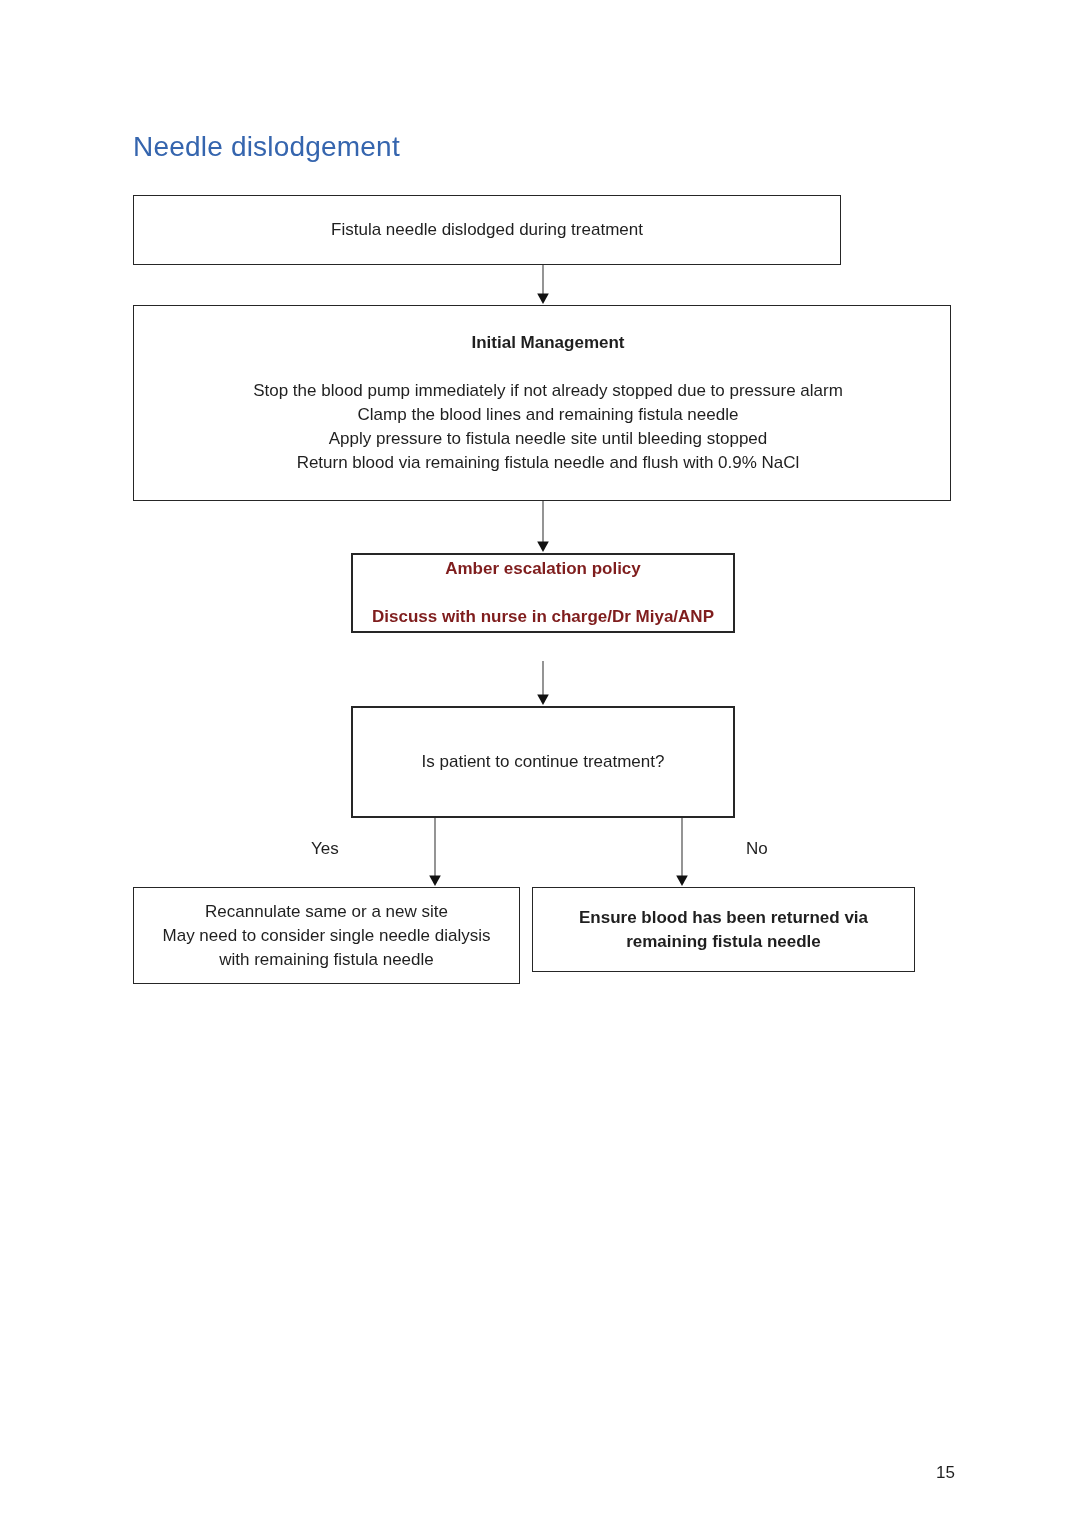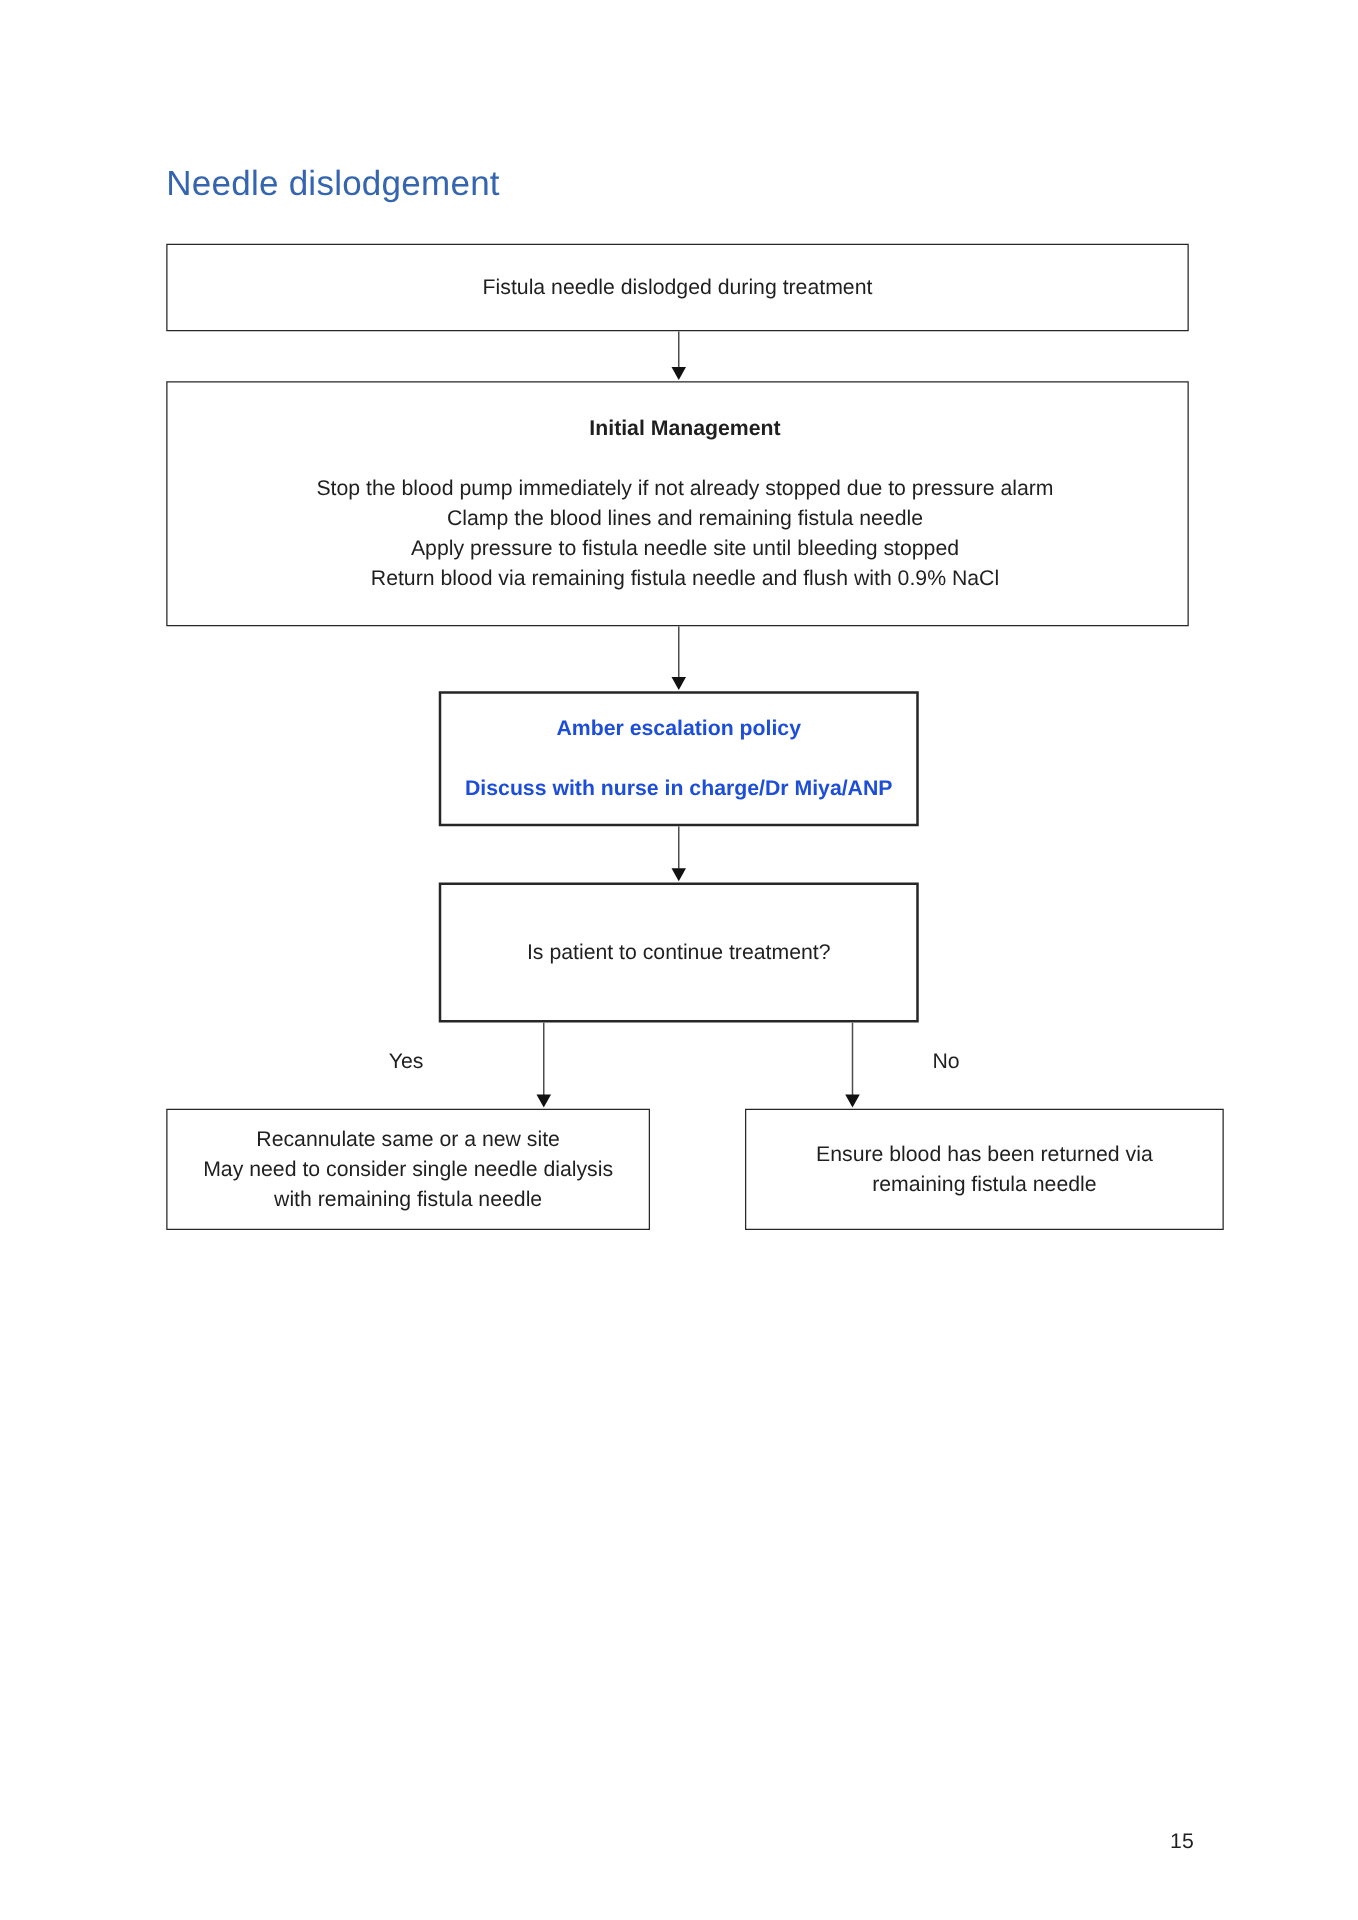--- a/index.html
+++ b/index.html
@@ -42,31 +42,31 @@
     border: 1.5px solid #262626;
     display: flex;
     flex-direction: column;
     justify-content: center;
     align-items: center;
     text-align: center;
     font-size: 17px;
     line-height: 24px;
   }
   .node .line { width: 100%; }
-  #node-start      { left: 133px; top: 195px; width: 818px; height: 70px; }
+  #node-start      { left: 133px; top: 195px; width: 708px; height: 70px; }
   #node-initial    { left: 133px; top: 305px; width: 818px; height: 196px; padding-left: 12px; }
   #node-initial .heading { font-weight: 700; }
   #node-initial .spacer  { height: 24px; }
-  #node-amber      { left: 351px; top: 553px; width: 384px; height: 108px;
-                     border-width: 2px; color: #1d4ed8; font-weight: 700;
+  #node-amber      { left: 351px; top: 553px; width: 384px; height: 80px;
+                     border-width: 2px; color: #7f1d1d; font-weight: 700;
                      row-gap: 24px; }
   #node-decision   { left: 351px; top: 706px; width: 384px; height: 112px;
                      border-width: 2px; justify-content: center; }
   #node-yes-outcome{ left: 133px; top: 887px; width: 387px; height: 97px; }
-  #node-no-outcome { left: 596px; top: 887px; width: 383px; height: 97px; }
+  #node-no-outcome { left: 532px; top: 887px; width: 383px; height: 85px; font-weight: bold; }
   .branch-label {
     position: absolute;
     font-size: 17px;
     line-height: 24px;
     color: #1f1f1f;
     white-space: nowrap;
   }
   #label-yes { left: 311px; top: 837px; }
   #label-no  { left: 746px; top: 837px; }
   .page-number {

